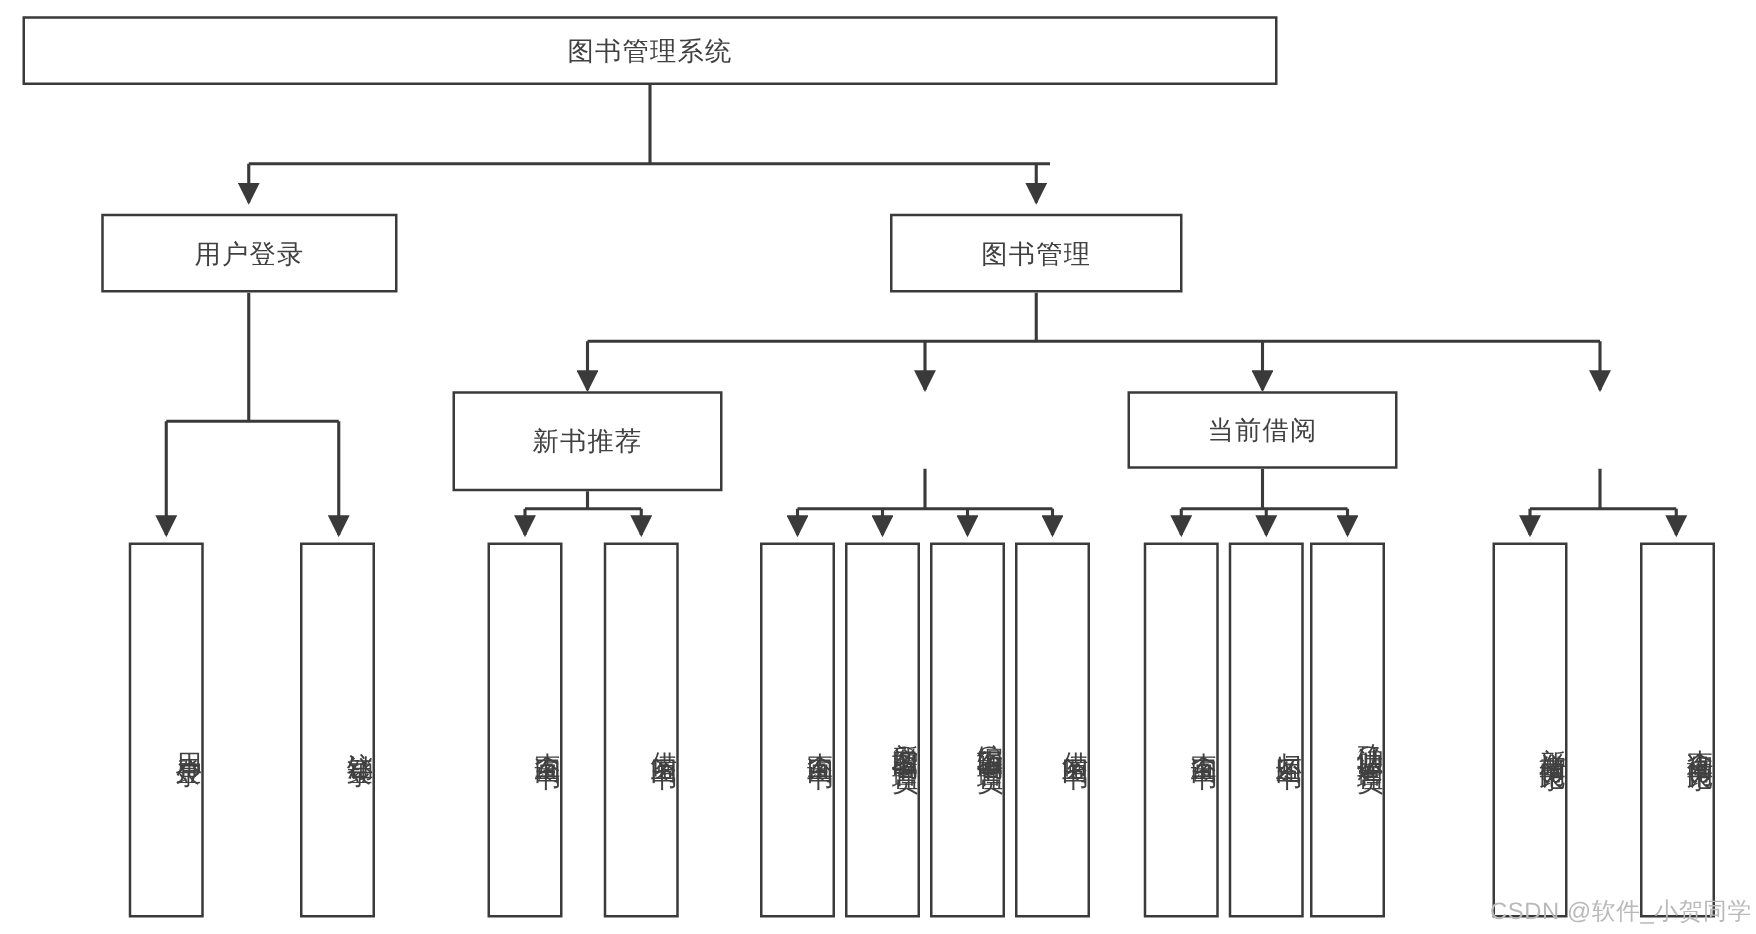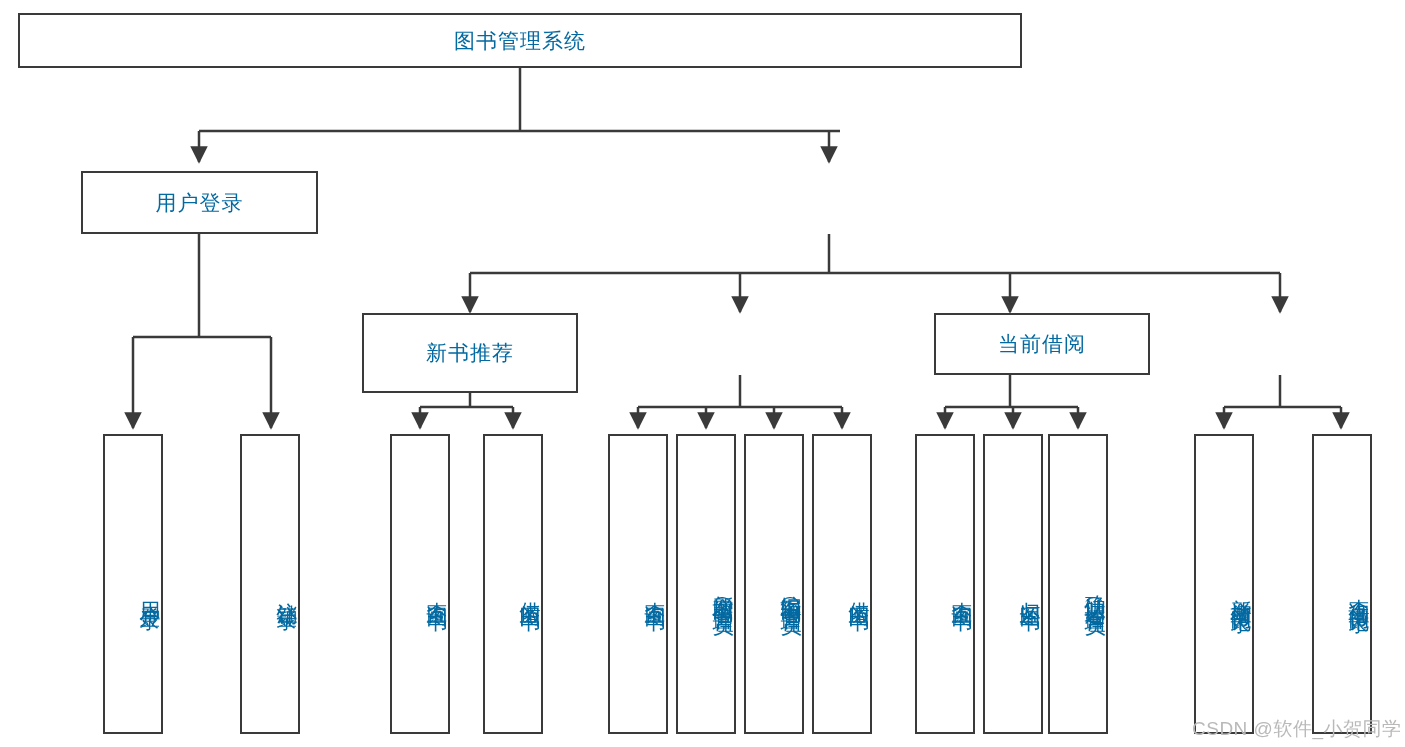--- a/index.html
+++ b/index.html
@@ -26,21 +26,21 @@
     pointer-events: none;
   }
   .node {
     position: absolute;
     box-sizing: border-box;
     background: #ffffff;
     border: 2px solid #3a3a3a;
     display: flex;
     align-items: center;
     justify-content: center;
-    color: #0369a1;
+    color: #404040;
     text-align: right;
   }
   .node.horiz {
     font-size: 21px;
     letter-spacing: 1px;
   }
   .node.vert {
     writing-mode: vertical-rl;
     text-orientation: upright;
     font-size: 21px;
@@ -119,25 +119,28 @@
     </g>
   </svg>
 
   <div class="node horiz" style="left:18px; top:13px; width:1004px; height:55px;">
     <span>图书管理系统</span>
   </div>
 
   <div class="node horiz" style="left:81px; top:171px; width:237px; height:63px;">
     <span>用户登录</span>
   </div>
+  <div class="node horiz" style="left:712px; top:171px; width:234px; height:63px;">
+    <span>图书管理</span>
+  </div>
 
   <div class="node horiz" style="left:362px; top:313px; width:216px; height:80px;">
     <span>新书推荐</span>
   </div>
-  <div class="node horiz" style="left:902px; top:313px; width:216px; height:62px;margin-left:32px;">
+  <div class="node horiz" style="left:902px; top:313px; width:216px; height:62px;">
     <span>当前借阅</span>
   </div>
 
   <div class="node vert" style="left:103px; top:434px; width:60px; height:300px;">
     <span>用户登录</span>
   </div>
   <div class="node vert" style="left:240px; top:434px; width:60px; height:300px;">
     <span>注销登录</span>
   </div>
 

